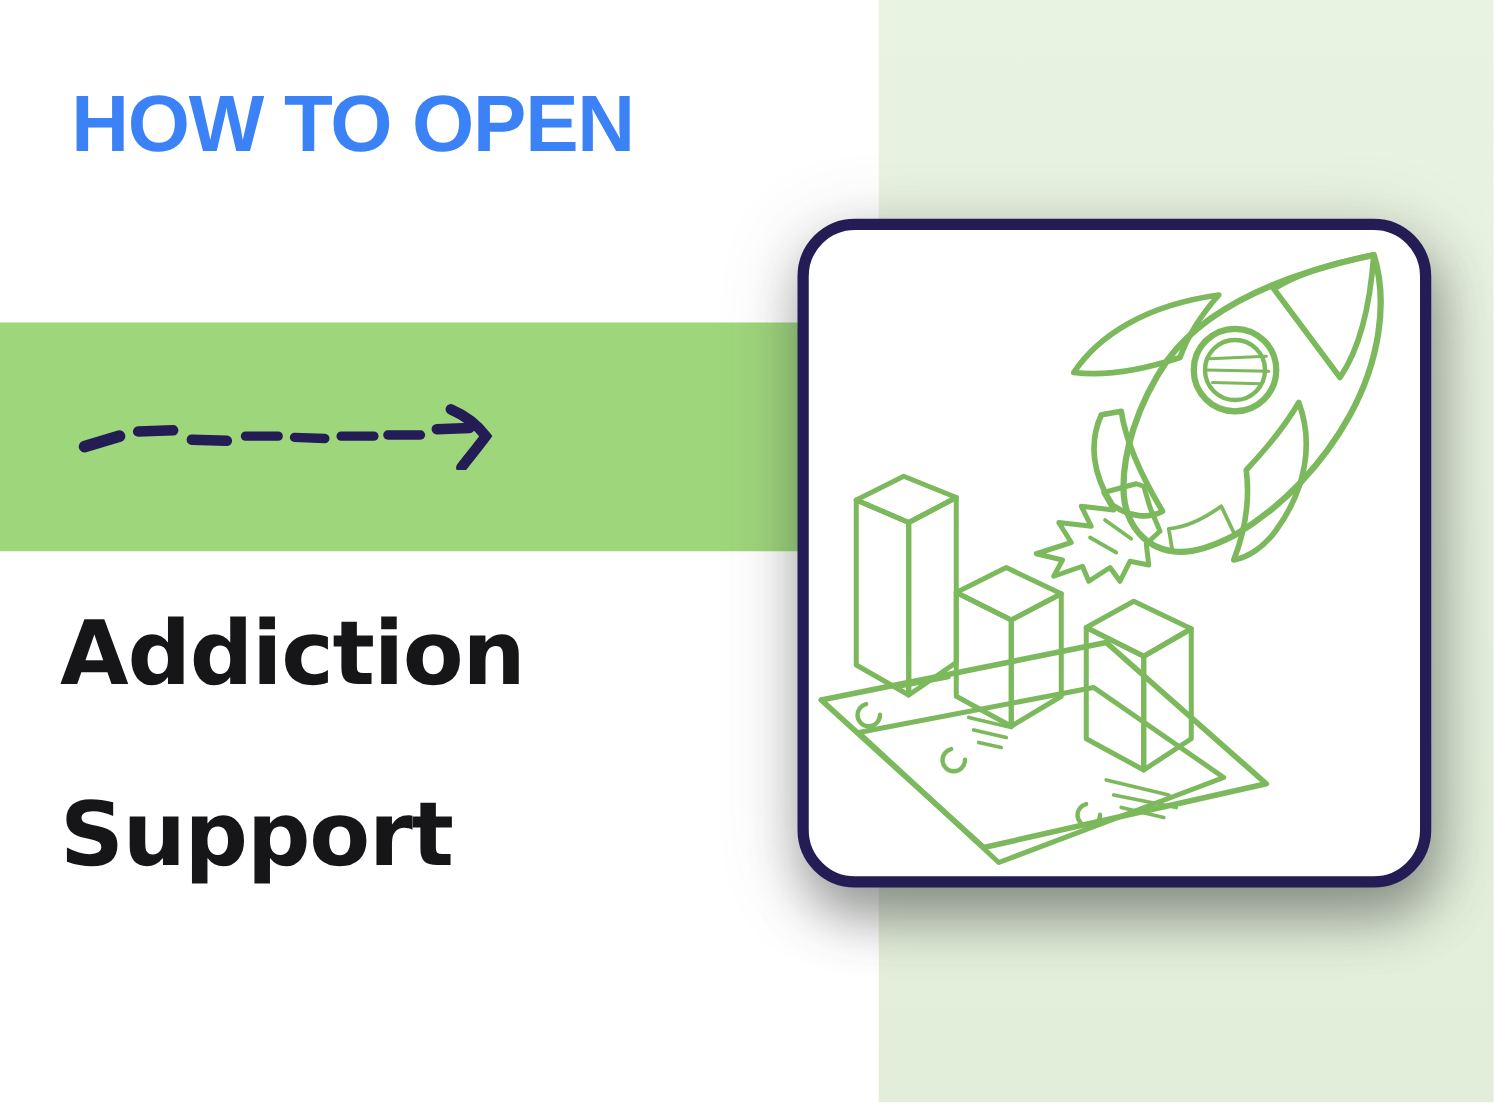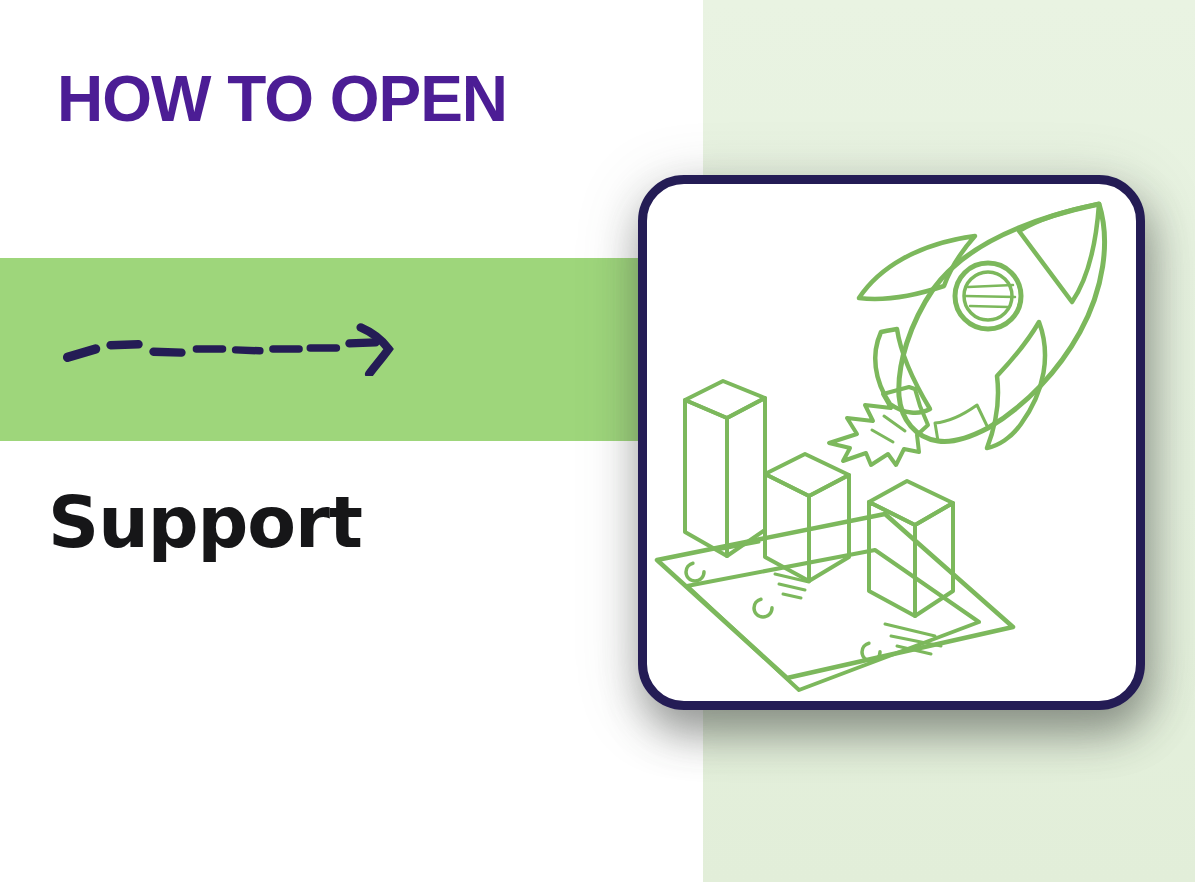--- a/index.html
+++ b/index.html
@@ -15,21 +15,21 @@
 
   .green-band {
     position:absolute; left:0; top:258px; width:650px; height:183px;
     background:#9ed67b;
   }
 
   .kicker {
     position:absolute; left:57px; top:64px;
     font-family:"Liberation Sans", sans-serif;
     font-weight:800; font-size:64px; line-height:70px;
-    letter-spacing:-1px; color:#4c1d95; white-space:nowrap;
+    letter-spacing:-1px; color:#3b82f6; white-space:nowrap;
   }
 
   .arrow-wrap { position:absolute; left:52px; top:320px; width:356px; height:56px; }
 
   .headline {
     position:absolute; left:48px; top:450px;
     font-family:"DejaVu Sans", sans-serif;
     font-weight:700; font-size:71px; line-height:145px;
     letter-spacing:-1px; color:#161618; white-space:nowrap;
   }
@@ -63,20 +63,21 @@
         <path d="M186 32 L212 33" stroke-width="8"></path>
         <path d="M226 31 L254 31" stroke-width="8"></path>
         <path d="M266 30 L294 30" stroke-width="8"></path>
         <path d="M308 25 L336 24" stroke-width="9"></path>
         <path d="M320 8 C334 14 344 23 350 31 C342 42 334 51 329 58" stroke-width="9"></path>
       </g>
     </svg>
   </div>
 
   <div class="headline">
+    <div>Addiction</div>
     <div>Support</div>
   </div>
 
   <div class="card">
     <svg viewBox="0 0 489 517">
       <defs>
         <pattern id="pA" width="7" height="7" patternUnits="userSpaceOnUse" patternTransform="rotate(45)">
           <line x1="0" y1="0" x2="0" y2="7" stroke="#7cb85c" stroke-width="1.7"></line>
         </pattern>
         <pattern id="pB" width="7" height="7" patternUnits="userSpaceOnUse" patternTransform="rotate(-55)">

